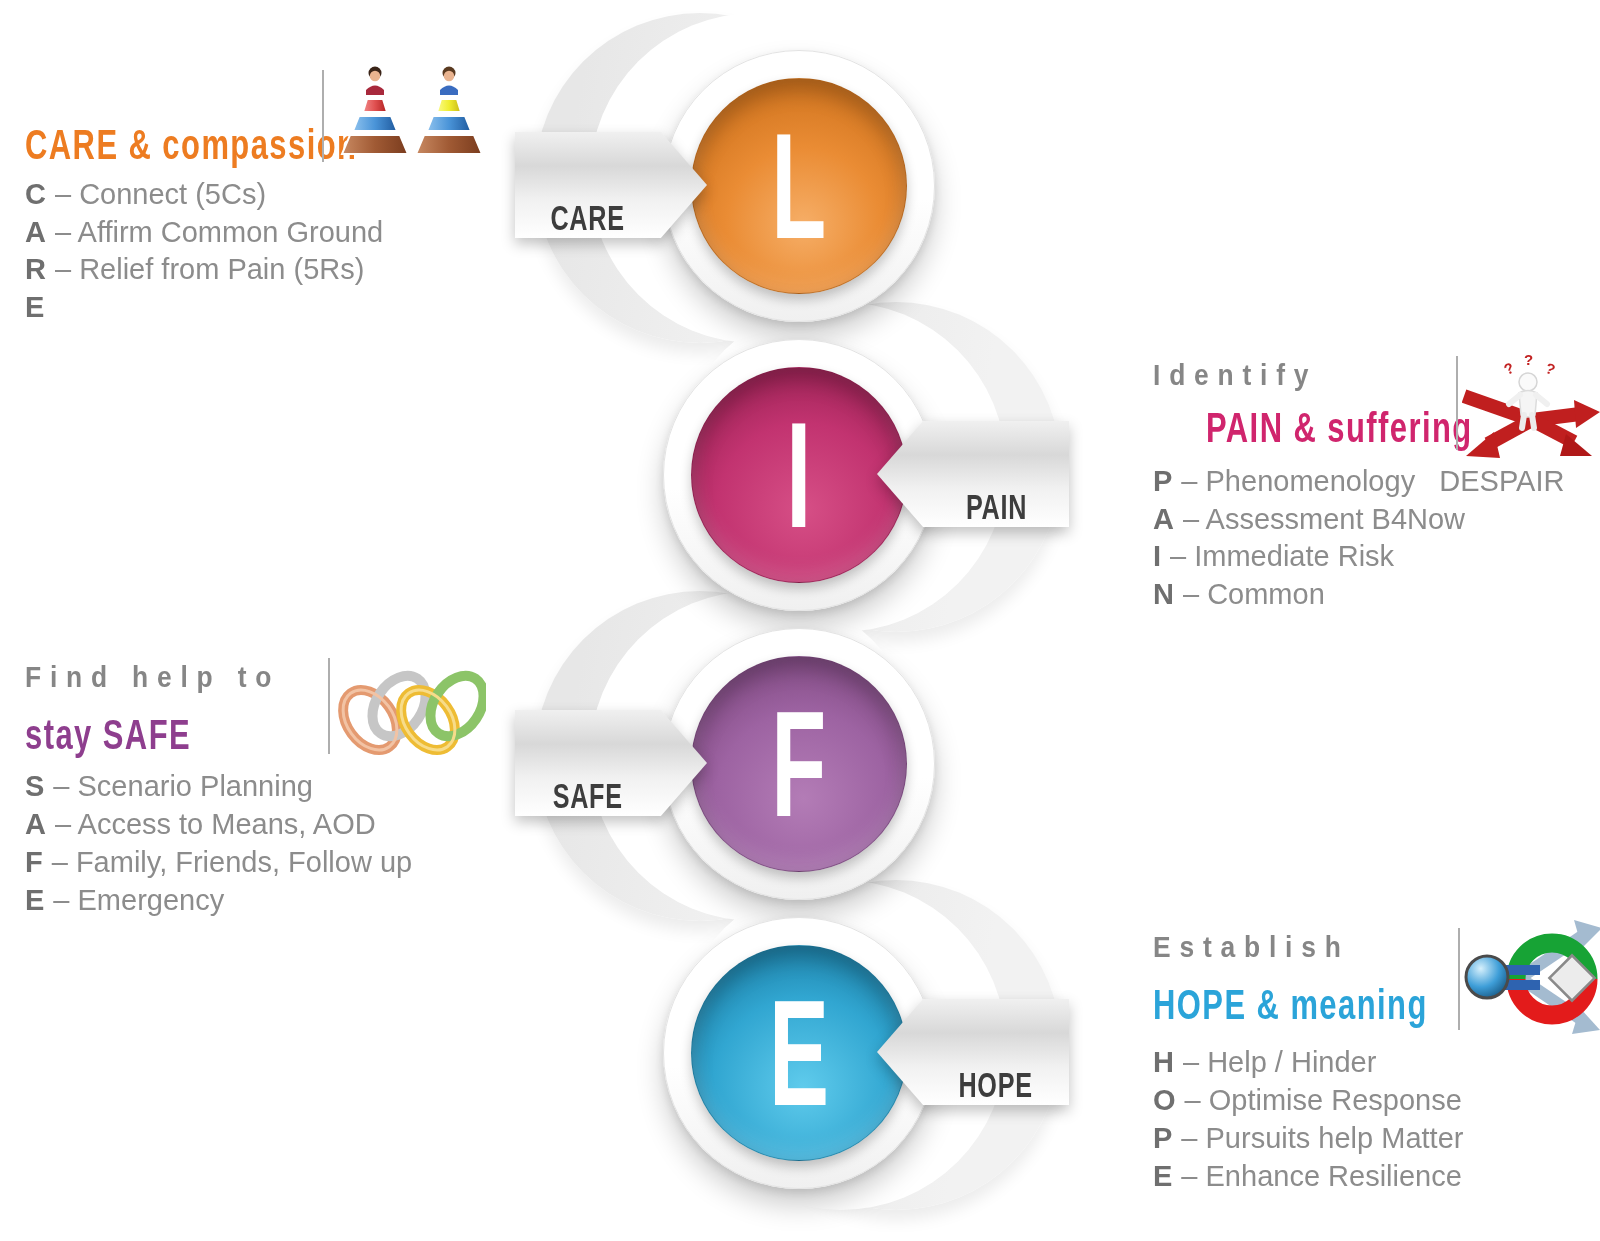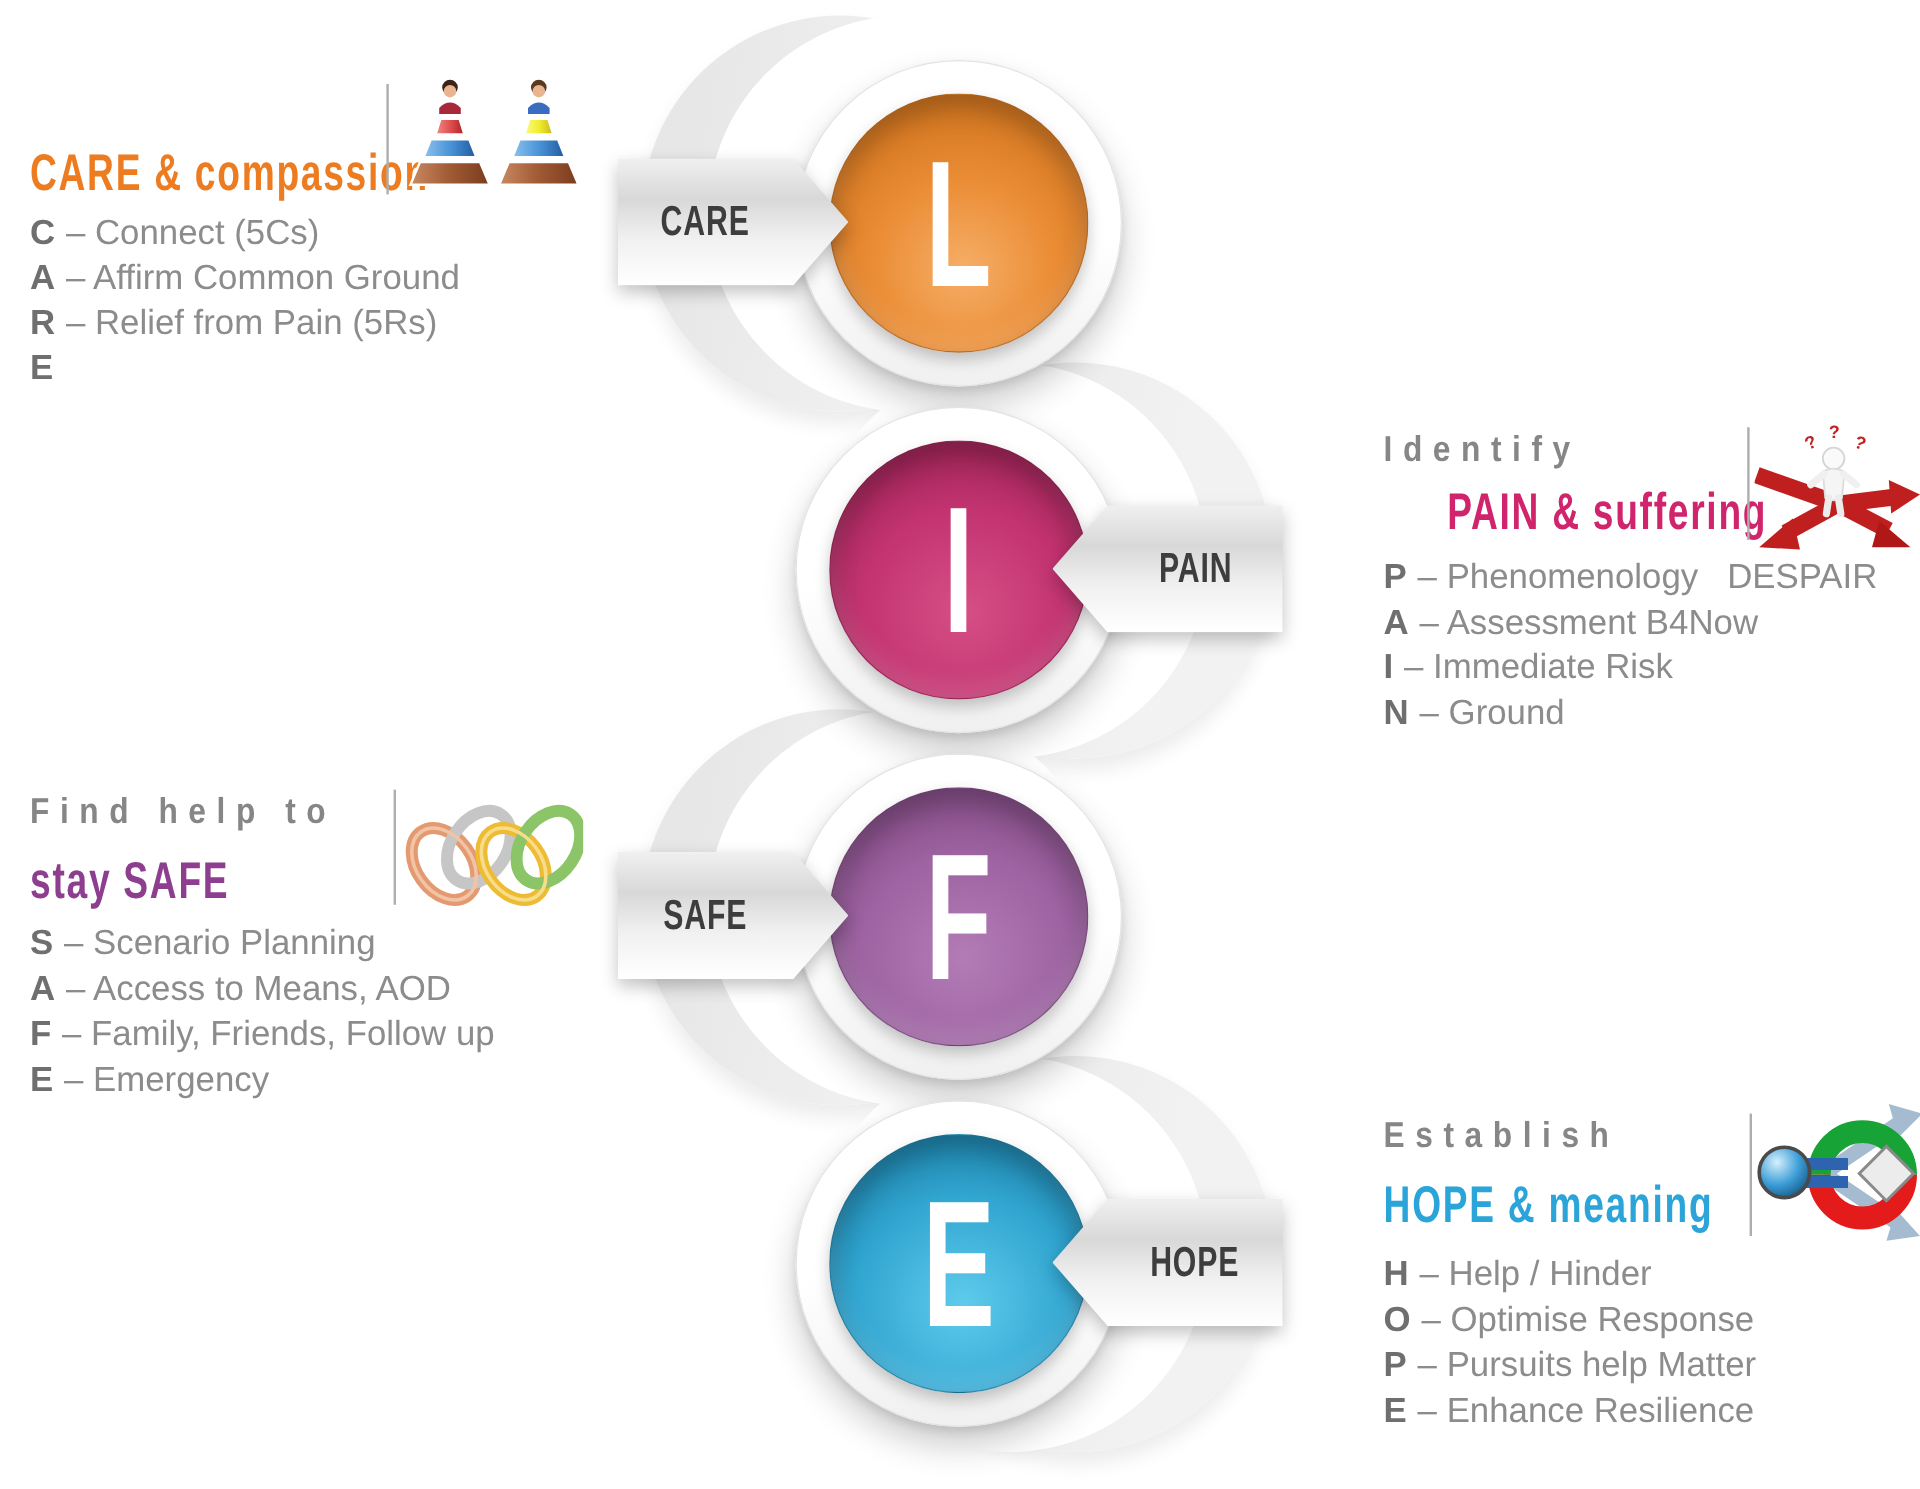--- a/index.html
+++ b/index.html
@@ -31,21 +31,21 @@
   .disc.cyan  {background:radial-gradient(circle at 52% 66%,#5fcbec 0%,#31a6d1 50%,#1a7ba2 85%,#14698c 100%);}
   .letter{color:#fff;font-size:150px;font-weight:700;line-height:1;
           transform:scaleX(.60);letter-spacing:0;}
 
   
   .tag{position:absolute;width:192px;height:106px;filter:drop-shadow(0 6px 7px rgba(0,0,0,.24));}
   .tag .shape{position:absolute;inset:0;
        background:linear-gradient(180deg,#f0f0f0 0%,#d8d8d8 32%,#f1f1f1 64%,#ffffff 100%);}
   .tag.pt-right .shape{clip-path:polygon(0 0,76% 0,100% 50%,76% 100%,0 100%);}
   .tag.pt-left  .shape{clip-path:polygon(100% 0,24% 0,0 50%,24% 100%,100% 100%);}
-  .tag .label{position:absolute;top:0;height:100%;width:76%;display:flex;align-items:center;justify-content:center;}
+  .tag .label{position:absolute;top:0;height:100%;width:76%;display:flex;align-items:flex-end;justify-content:center;}
   .tag.pt-right .label{left:0;} .tag.pt-left .label{right:0;}
   .tag .label span{display:inline-block;font-size:35px;font-weight:700;color:#3d3d3d;
                    letter-spacing:1px;transform:scaleX(.72);}
   .t1{left:515px;top:132px;} .t2{left:877px;top:421px;} .t3{left:515px;top:710px;} .t4{left:877px;top:999px;}
 
   
   .h1,.h2{position:absolute;white-space:nowrap;}
   .h1 span{display:inline-block;transform:scaleX(.88);transform-origin:left center;
            font-size:30px;font-weight:700;color:#868686;letter-spacing:10px;}
   .h2 span{display:inline-block;transform:scaleX(.72);transform-origin:left center;
@@ -210,21 +210,21 @@
     <div class="li">
         <b>A</b>
         <span>– Assessment B4Now</span>
       </div>
     <div class="li">
         <b>I</b>
         <span>– Immediate Risk</span>
       </div>
     <div class="li">
         <b>N</b>
-        <span>– Ground</span>
+        <span>– Common</span>
       </div>
   </div>
 
   <div class="h1" style="left:25px;top:660px;"><span>Find help to</span></div>
   <div class="h2 purple" style="left:25px;top:710px;"><span>stay SAFE</span></div>
   <div class="vline" style="left:328px;top:658px;height:96px;"></div>
   <svg class="icon" style="left:336px;top:656px;" width="150" height="112" viewBox="0 0 150 112">
     <g fill="none" stroke-width="10">
       <ellipse cx="34" cy="64" rx="23" ry="33" transform="rotate(-36 34 64)" stroke="#e49a70"></ellipse>
       <ellipse cx="63" cy="50" rx="23" ry="33" transform="rotate(34 63 50)" stroke="#c6c6c6"></ellipse>

